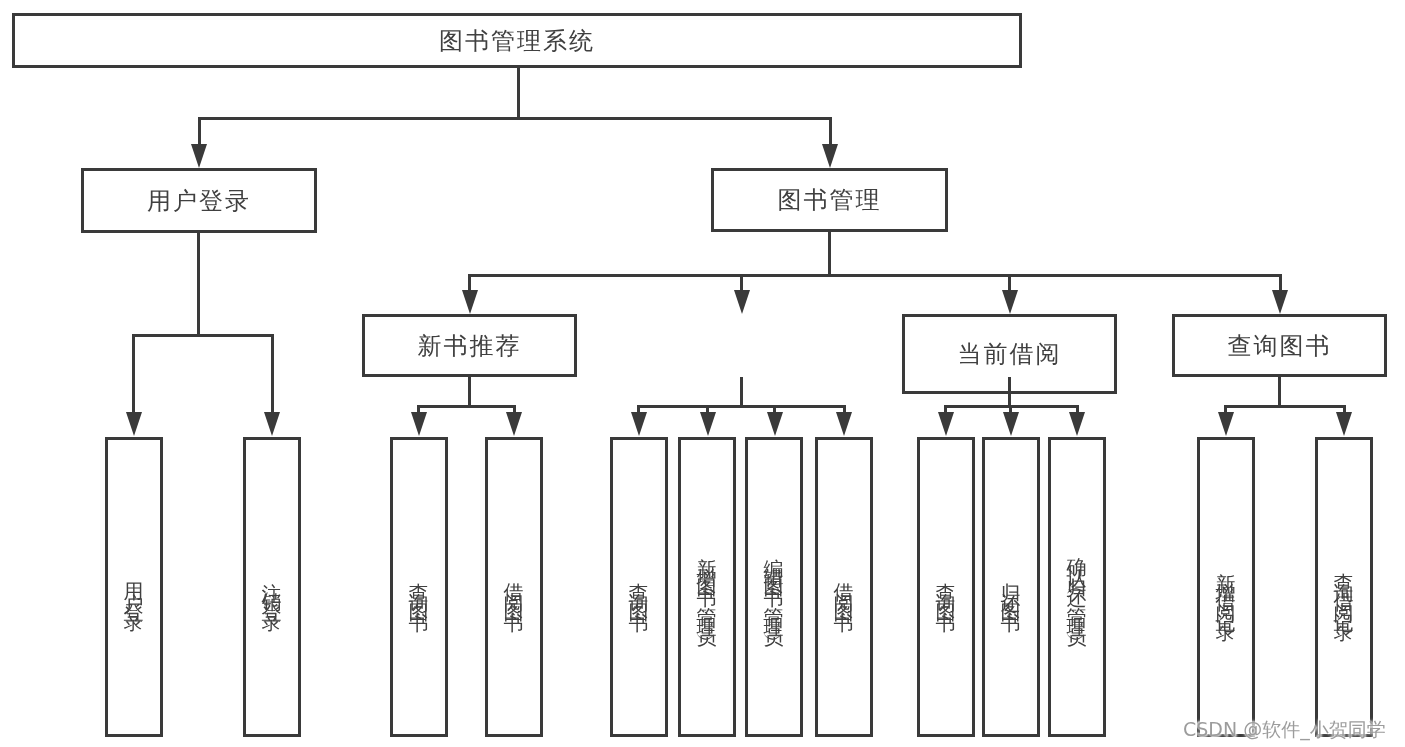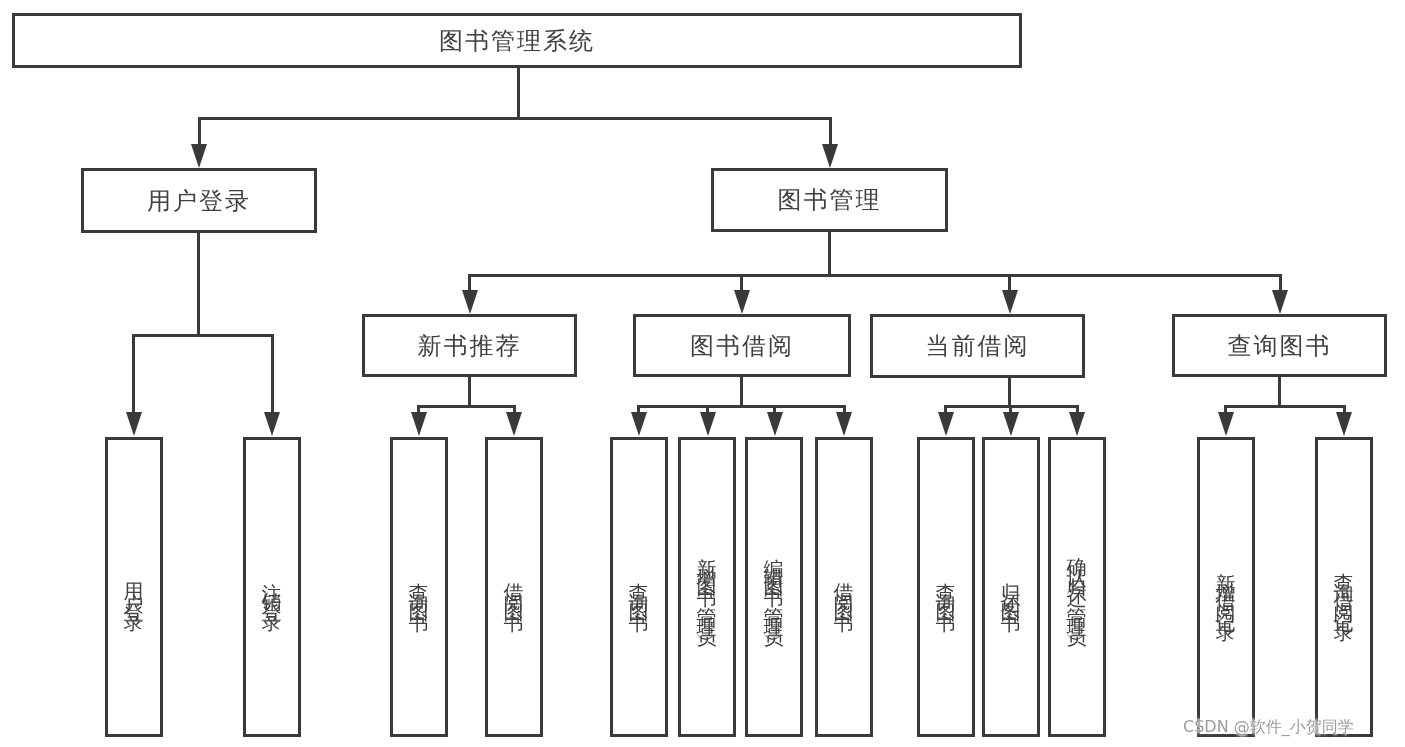--- a/index.html
+++ b/index.html
@@ -38,21 +38,21 @@
   .hl{position:absolute;height:3px;background:#3a3a3a;}
   .ar{
     position:absolute;width:0;height:0;
     border-left:8px solid transparent;
     border-right:8px solid transparent;
     border-top:24px solid #3a3a3a;
   }
   .watermark{
     position:absolute;
     left:1183px;top:717px;
-    font-size:16px;
+    font-size:19px;
     color:#9c9c9c;
     white-space:nowrap;
     z-index:10;
     text-shadow:1px 1px 2px rgba(255,255,255,.95),-1px -1px 2px rgba(255,255,255,.95),0 0 4px rgba(255,255,255,.9);
   }
 </style>
 </head>
 <body>
 
 <div class="stage">
@@ -81,22 +81,21 @@
   <div class="vl" style="left:468px;top:274px;height:20px;"></div>
   <div class="ar" style="left:462px;top:290px;"></div>
   <div class="vl" style="left:740px;top:274px;height:20px;"></div>
   <div class="ar" style="left:734px;top:290px;"></div>
   <div class="vl" style="left:1008px;top:274px;height:20px;"></div>
   <div class="ar" style="left:1002px;top:290px;"></div>
   <div class="vl" style="left:1279px;top:274px;height:20px;"></div>
   <div class="ar" style="left:1272px;top:290px;"></div>
 
   <div class="box hbox" style="left:362px;top:314px;width:215px;height:63px;text-align:right;">新书推荐</div>
-  <div class="box hbox" style="left:633px;top:314px;width:218px;height:63px;">图书借阅</div>
-  <div class="box hbox" style="left:870px;top:314px;width:215px;height:64px;">当前借阅</div>
+  <div class="box hbox" style="left:902px;top:314px;width:215px;height:80px;">当前借阅</div>
   <div class="box hbox" style="left:1172px;top:314px;width:215px;height:63px;">查询图书</div>
 
   <div class="vl" style="left:468px;top:377px;height:31px;"></div>
   <div class="hl" style="left:417px;top:405px;width:99px;"></div>
   <div class="vl" style="left:417px;top:405px;height:14px;"></div>
   <div class="ar" style="left:411px;top:412px;"></div>
   <div class="vl" style="left:513px;top:405px;height:14px;"></div>
   <div class="ar" style="left:506px;top:412px;"></div>
 
   <div class="vl" style="left:740px;top:377px;height:31px;"></div>

